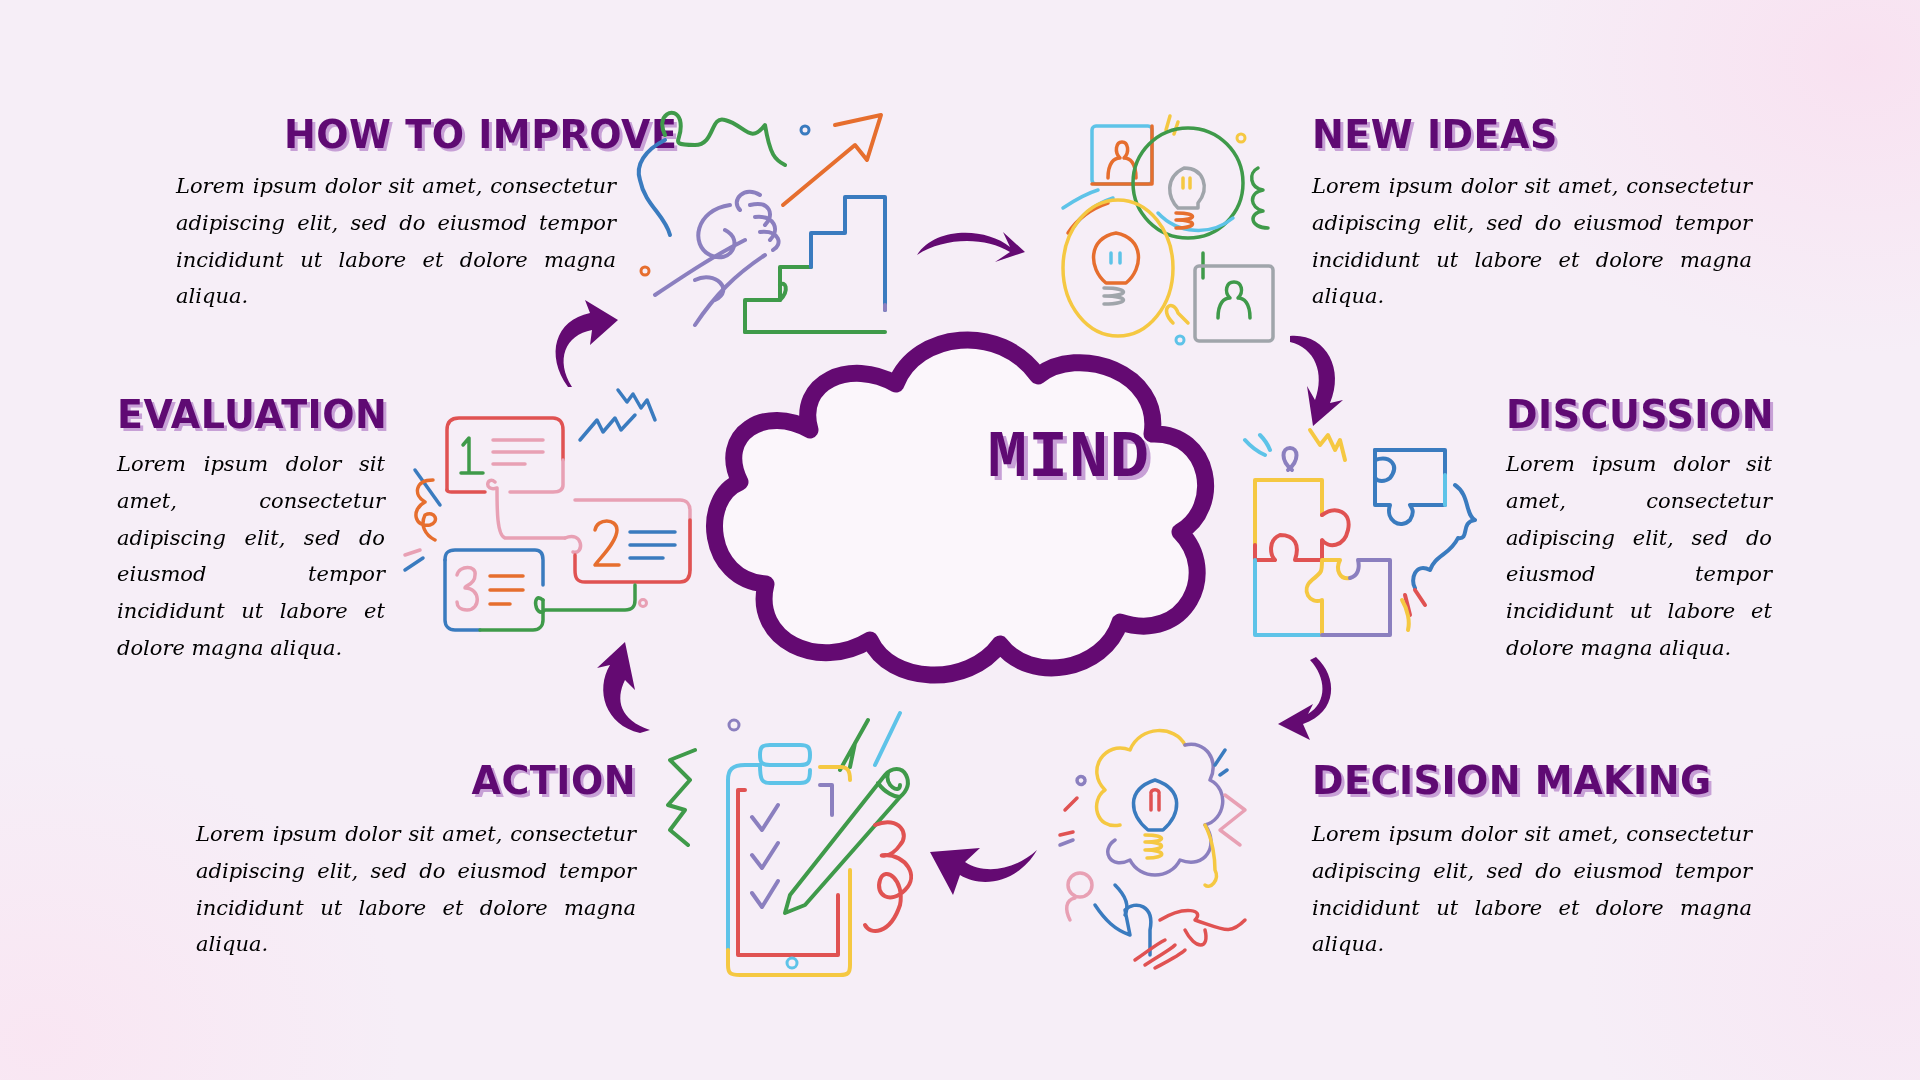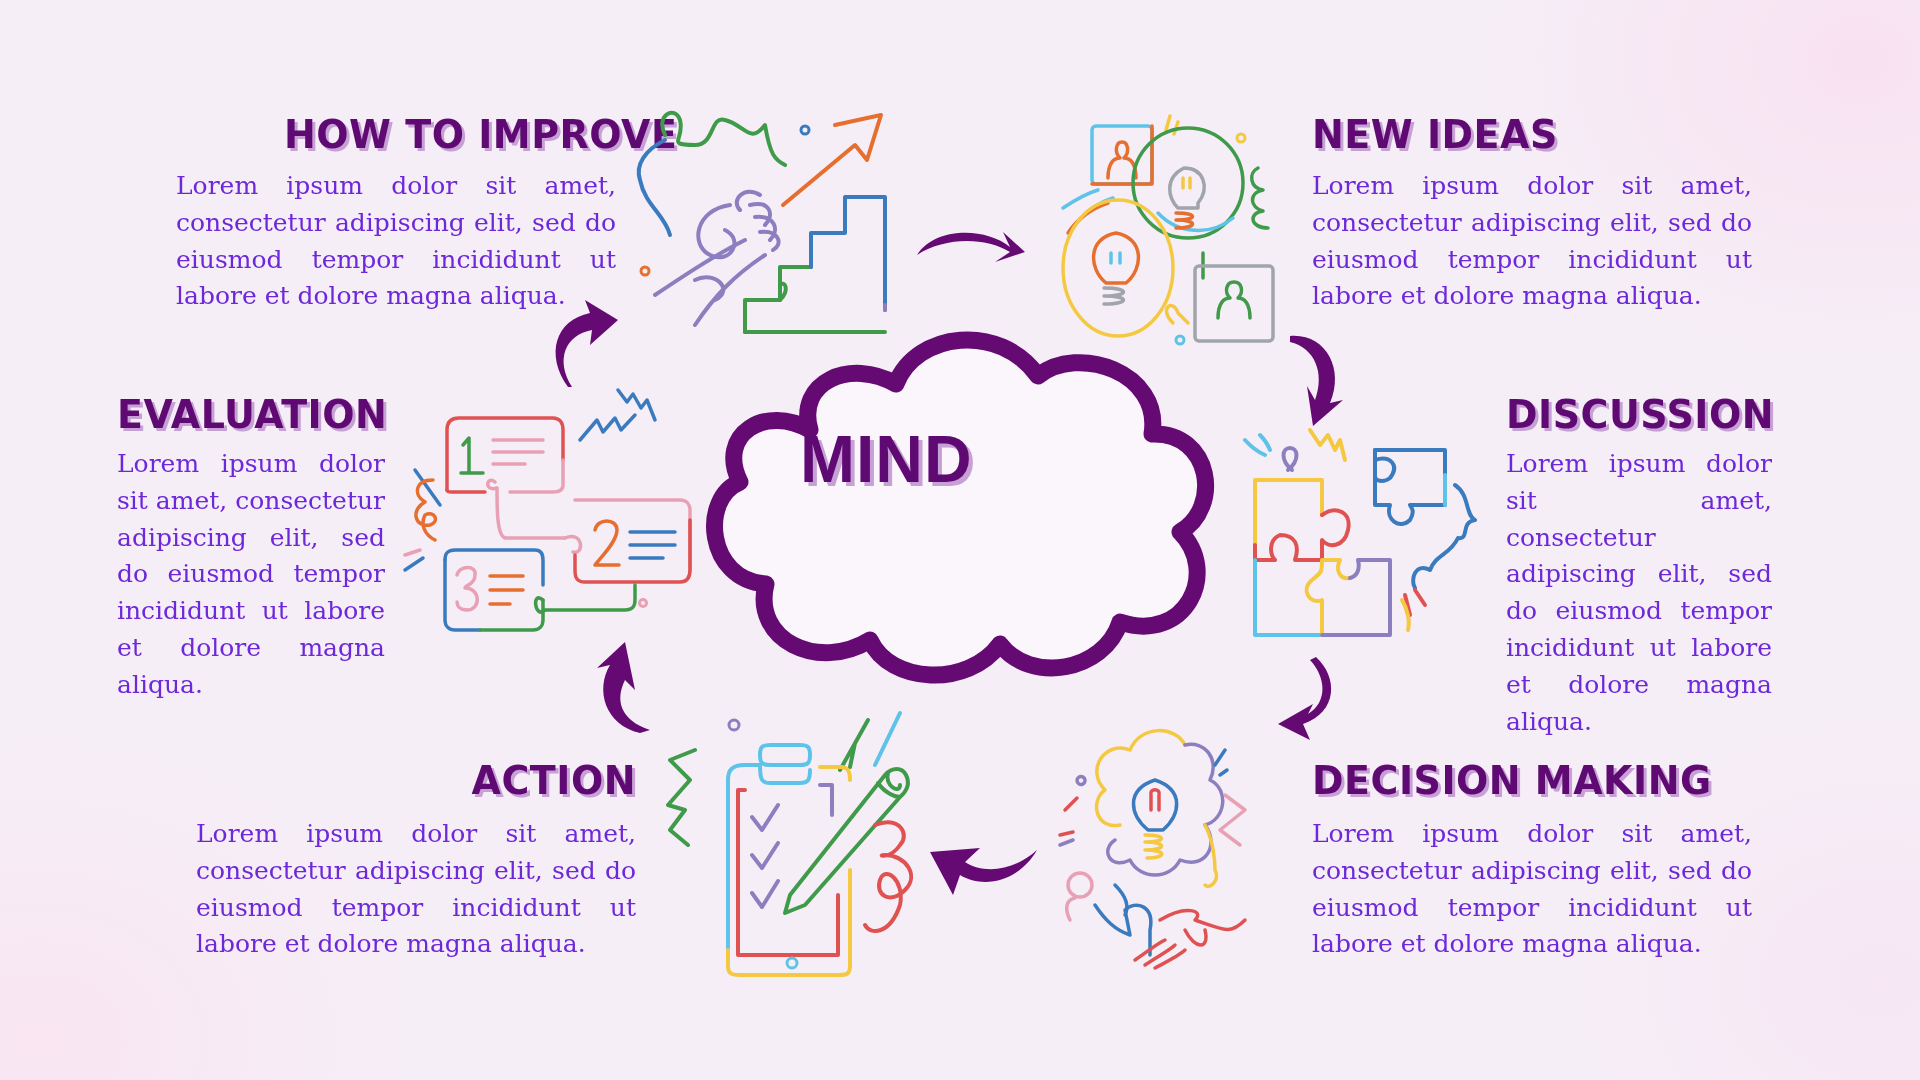--- a/index.html
+++ b/index.html
@@ -21,37 +21,38 @@
     line-height: 44px;
     letter-spacing: 0.5px;
     color: #5f0a73;
     text-shadow: 3px 3px 0 #c7a0d6;
     white-space: nowrap;
     transform: scaleY(1.05);
   }
   .body-text {
     position: absolute;
     font-family: "DejaVu Serif", serif;
-    font-size: 25px;
+    font-size: 21px;
     line-height: 36.8px;
-    color: #6d28d9;
+    color: #000000;
     text-align: justify;
     text-align-last: left;
+    font-style: italic;
   }
   .icon { position: absolute; }
   .icon svg { width: 100%; height: 100%; overflow: visible; }
   .arrow { position: absolute; }
   .arrow svg { width: 100%; height: 100%; overflow: visible; }
   .cloud { position: absolute; left: 700px; top: 322px; width: 512px; height: 360px; }
   .cloud svg { width: 100%; height: 100%; overflow: visible; }
   .center-title {
     position: absolute;
     left: 800px; top: 418px; width: 350px;
-    text-align: left;
-    font-family: Liberation Sans, sans-serif;
+    text-align: right;
+    font-family: Liberation Mono, monospace;
     font-weight: bold;
     color: #5f0a73;
     text-shadow: 4px 4px 0 #c7a0d6;
     font-size: 66px;
     line-height: 82px;
     letter-spacing: 1px;
   }
   .center-title span { display: block; }
 </style>
 </head>

